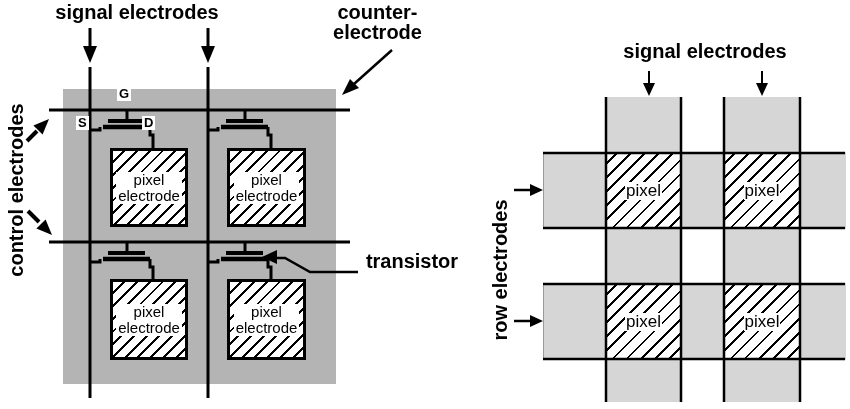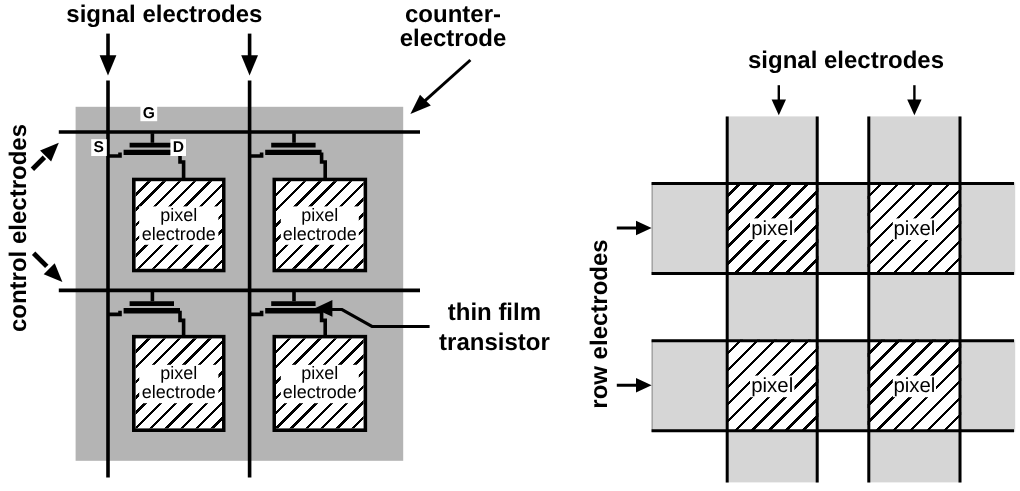--- a/index.html
+++ b/index.html
@@ -187,21 +187,20 @@
   <div class="lbl lbl-signal">signal electrodes</div>
 
   <div class="lbl lbl-counter">
     <div>counter-</div>
     <div>electrode</div>
   </div>
 
   <div class="lbl lbl-control">control electrodes</div>
 
   <div class="lbl lbl-tft">
-    <div>thin film</div>
     <div>transistor</div>
   </div>
 
   <div class="terminal term-g">G</div>
   <div class="terminal term-s">S</div>
   <div class="terminal term-d">D</div>
 
   <div class="lbl lbl-column">signal electrodes</div>
   <div class="lbl lbl-row">row electrodes</div>
 

